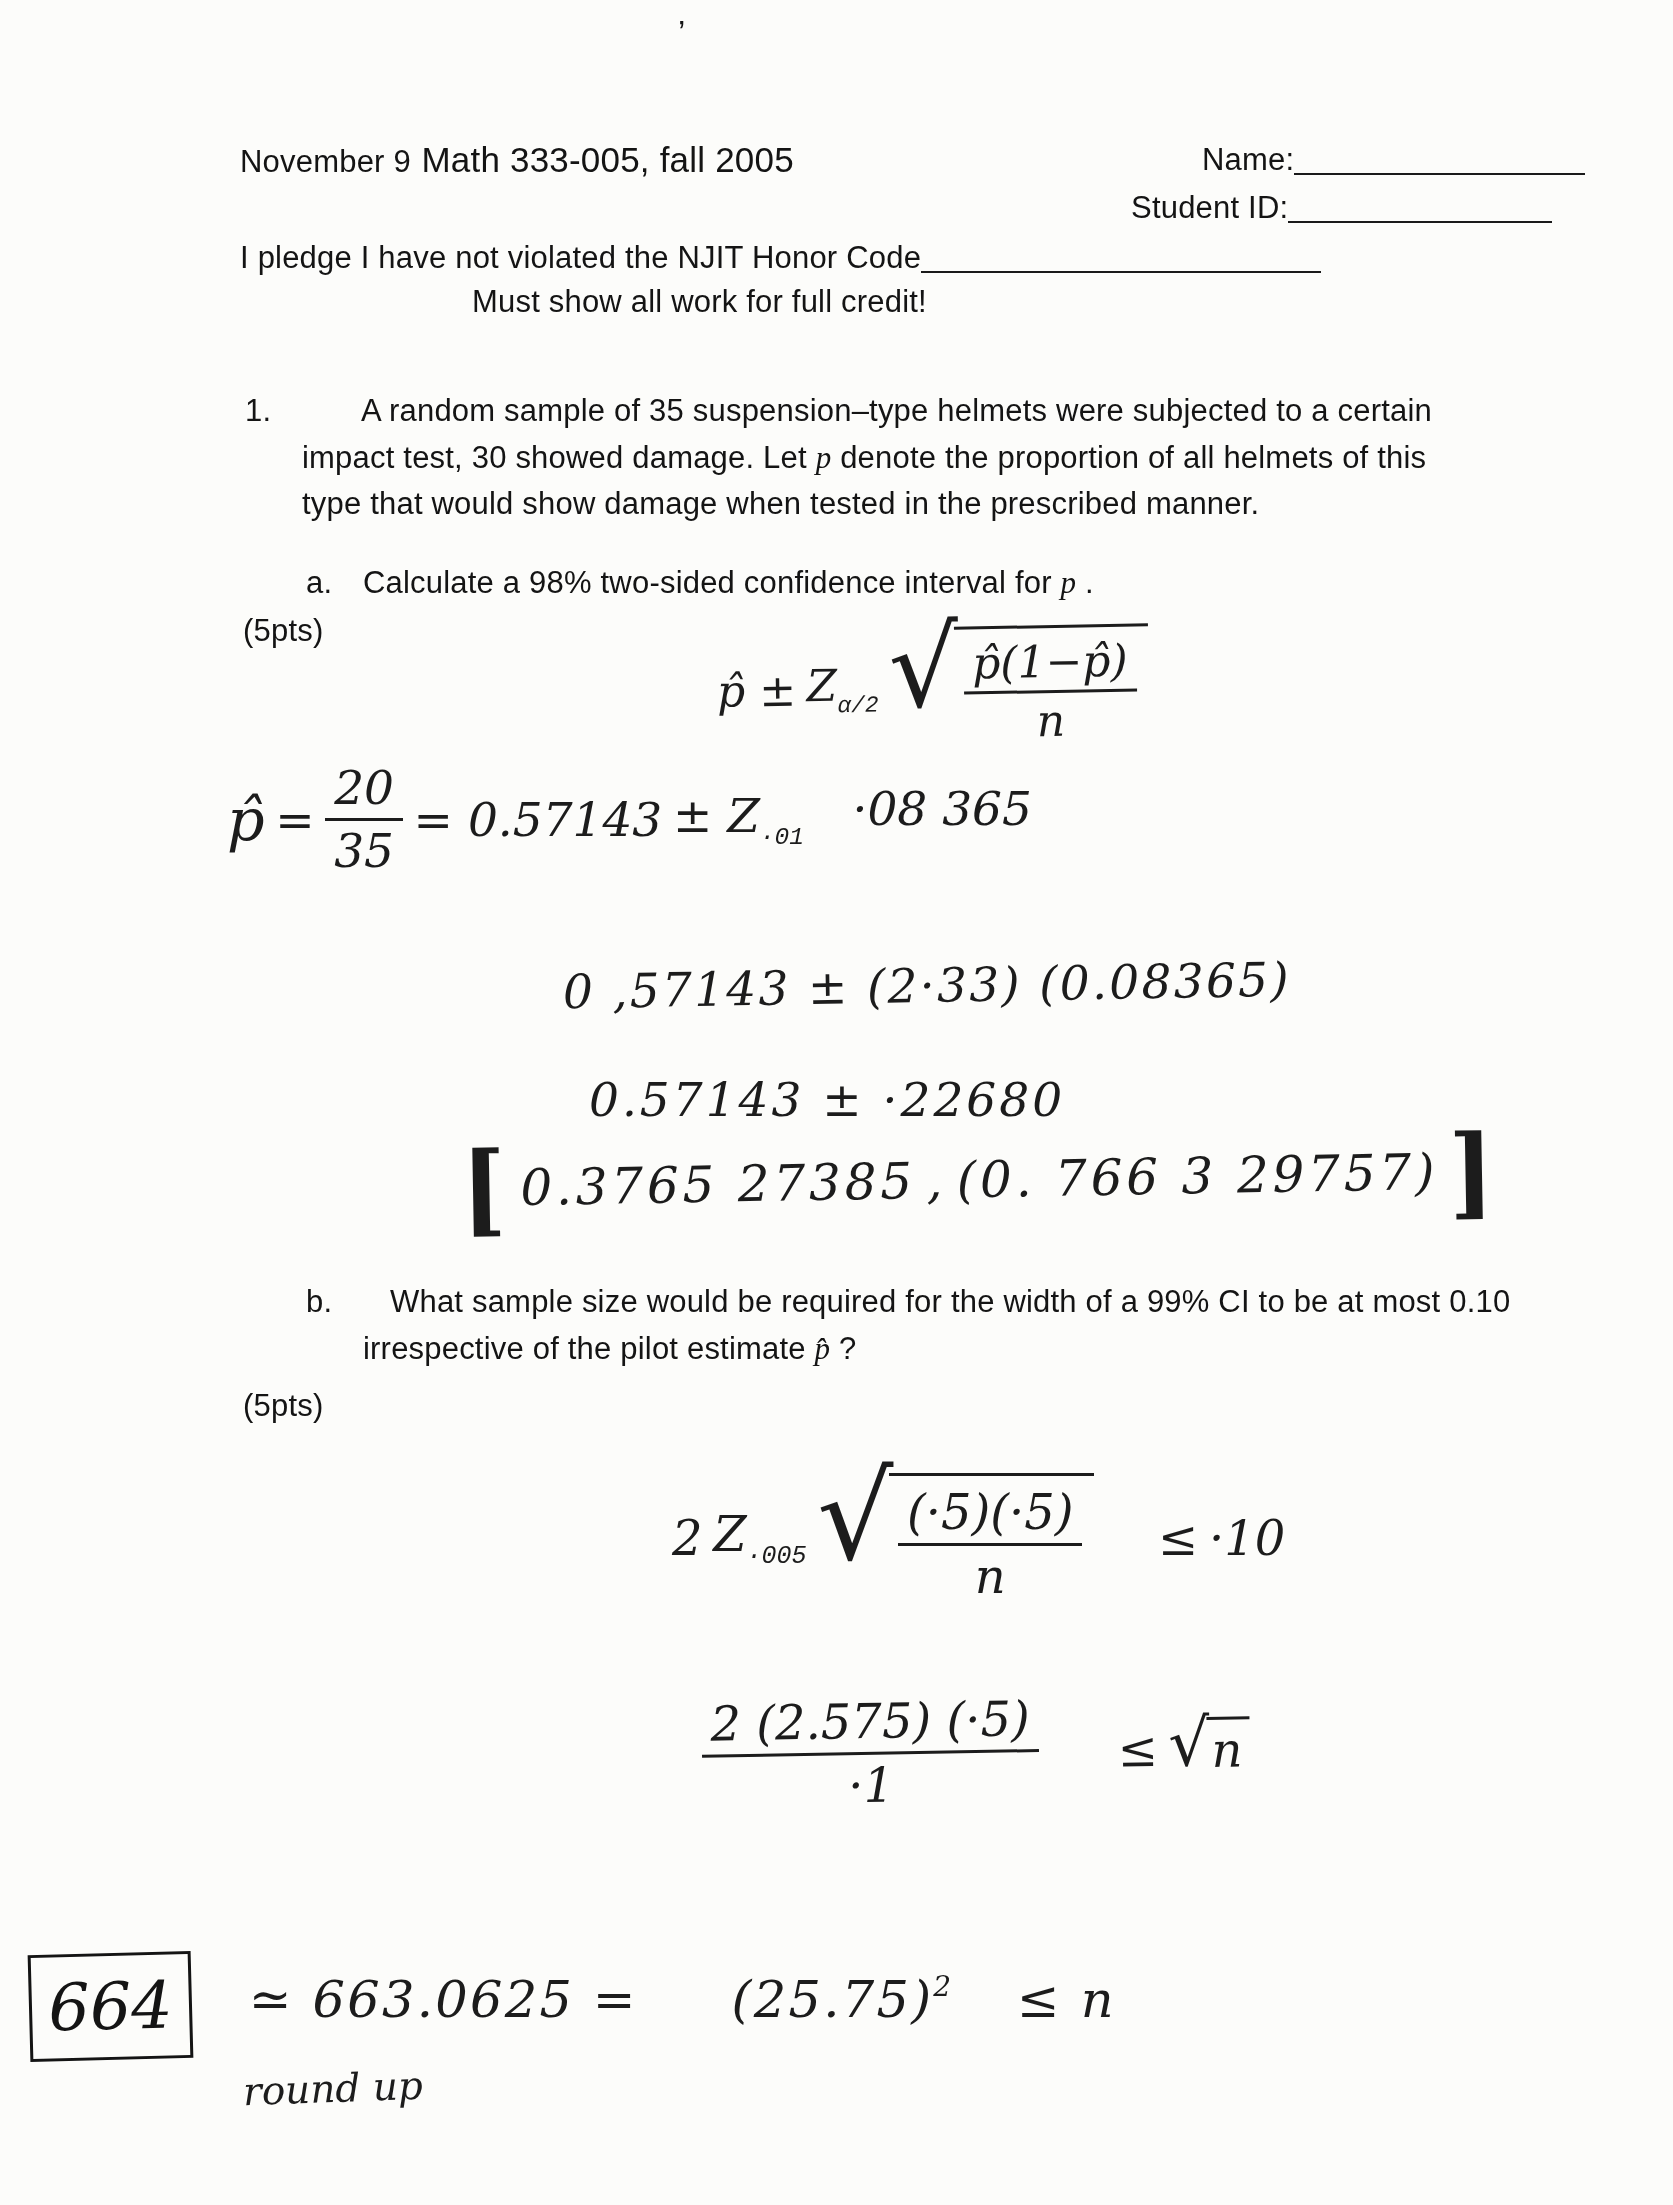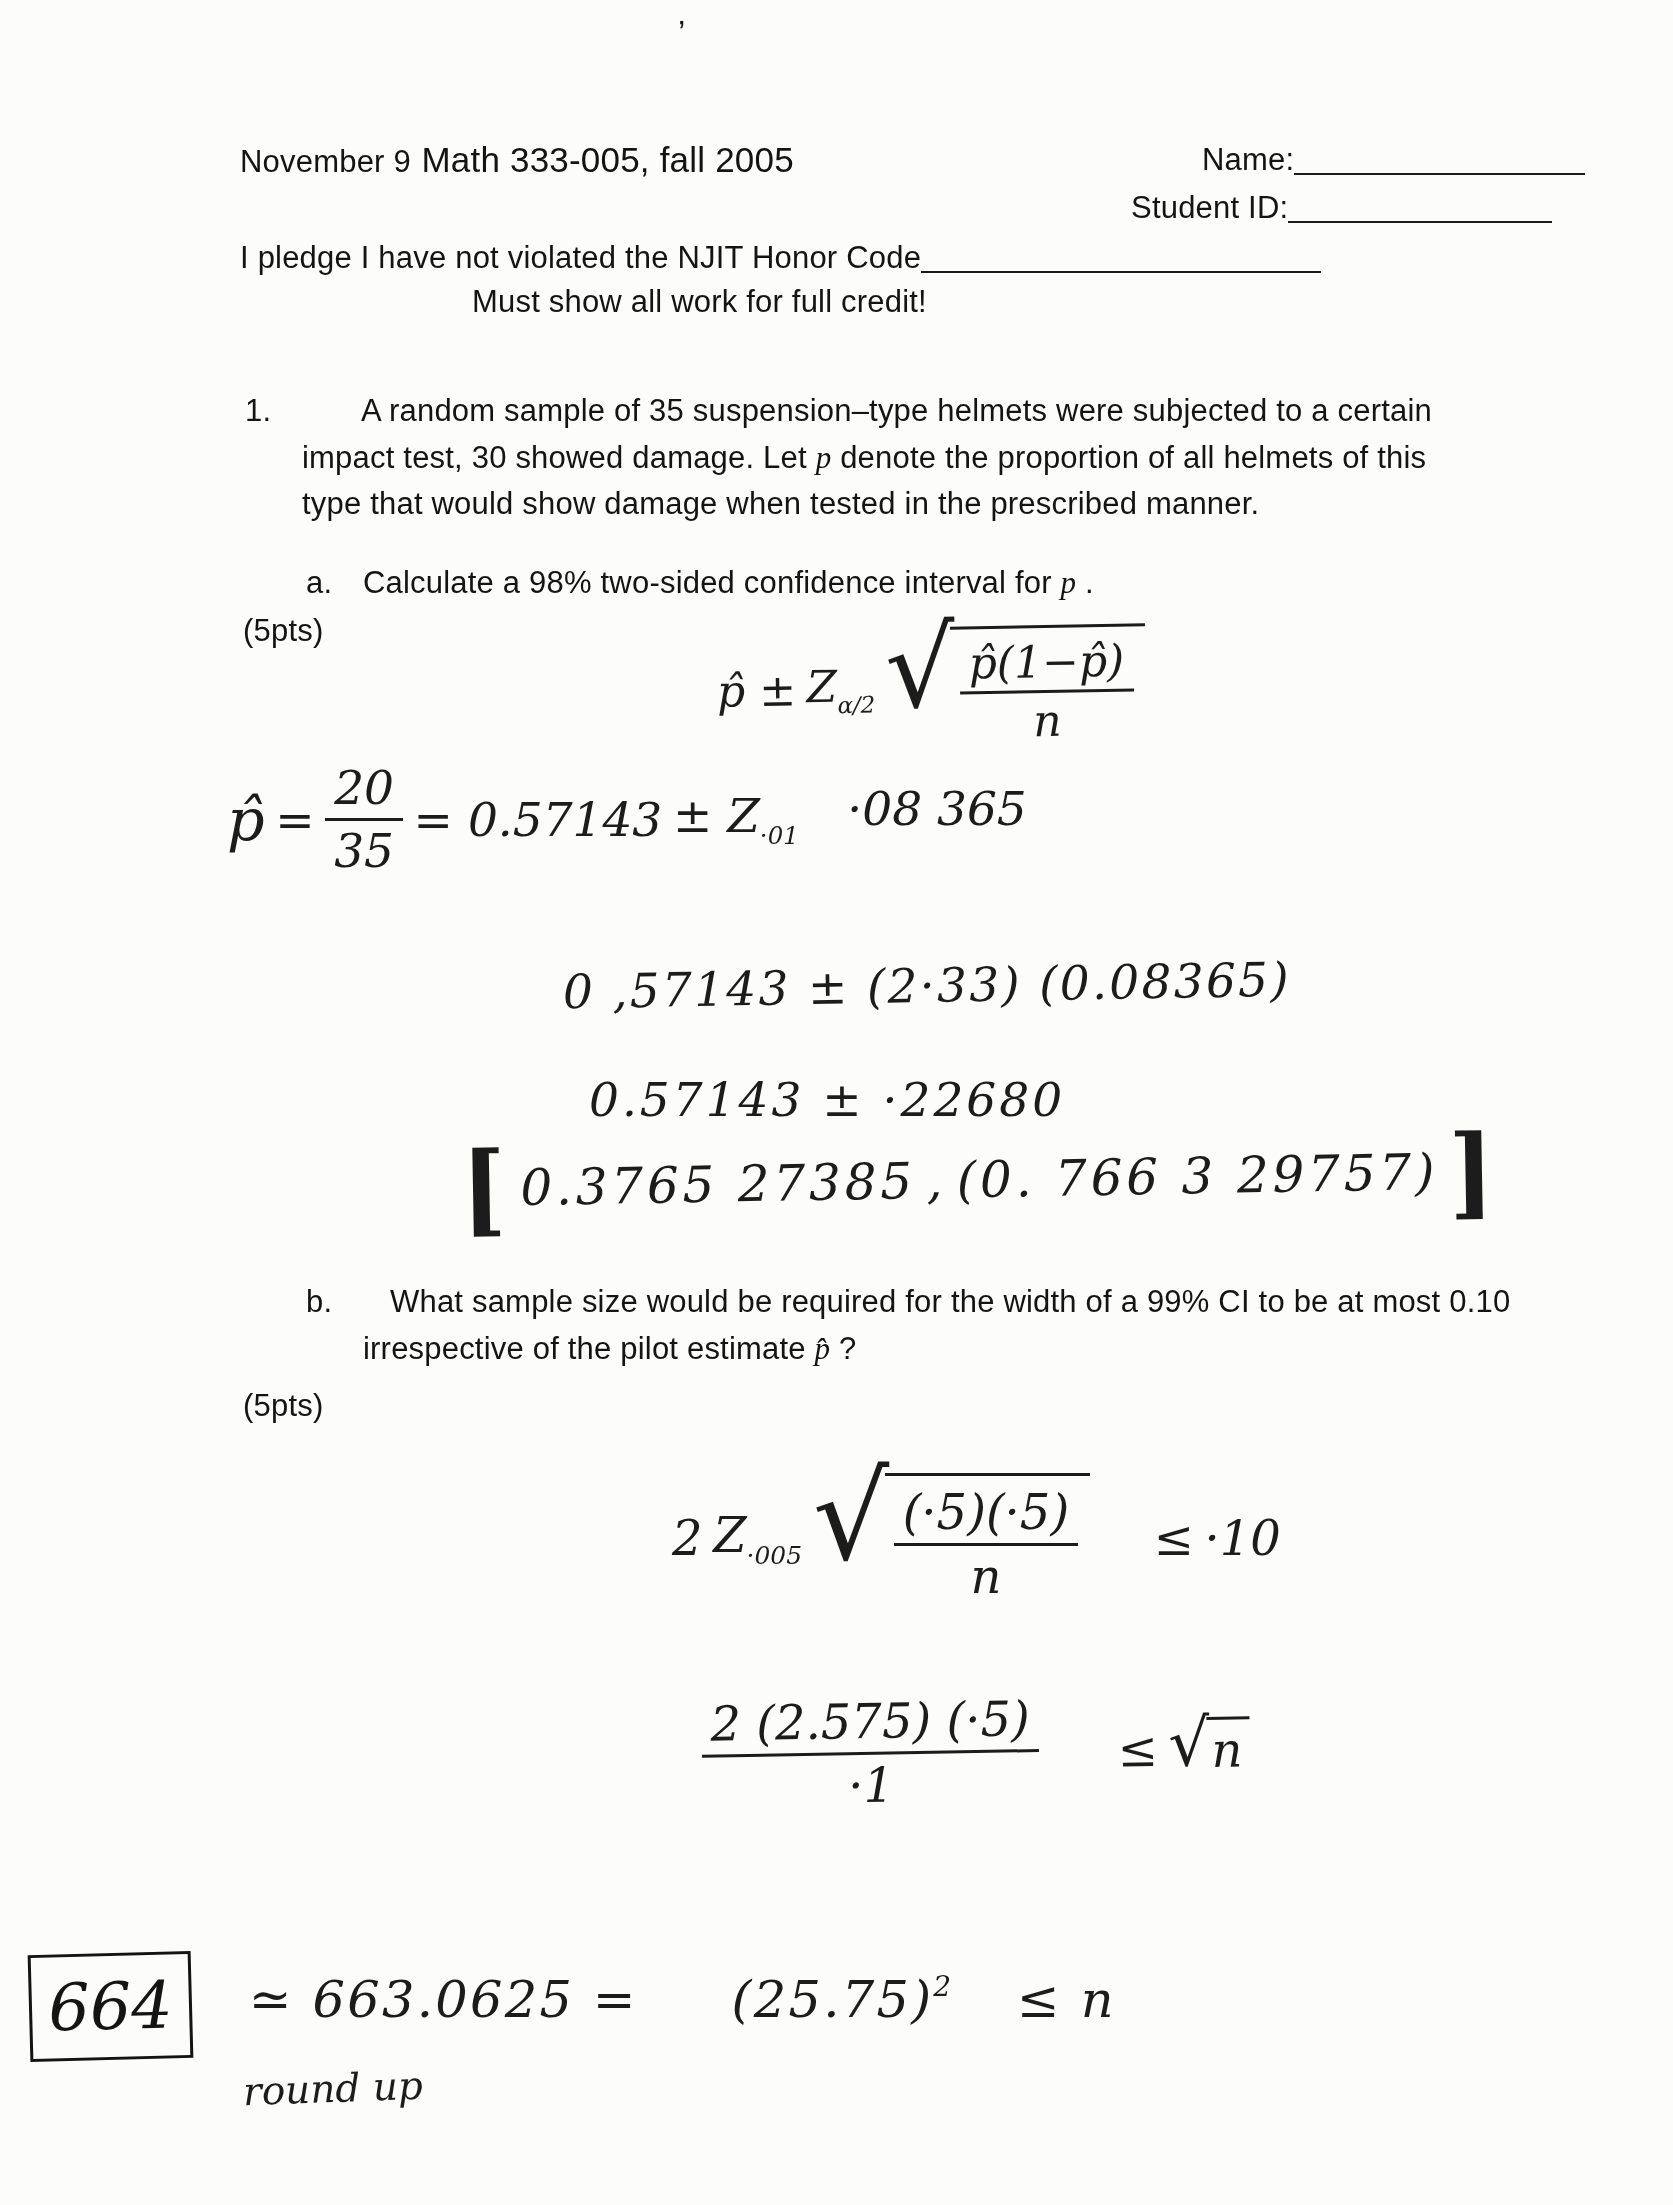--- a/index.html
+++ b/index.html
@@ -18,21 +18,21 @@
   
   .hw {
     position:absolute;
     font-family:"DejaVu Serif", serif;
     font-style:italic;
     color:#1c1c1c;
     white-space:nowrap;
     display:flex; align-items:center;
   }
   .hw > span { margin-right:10.6px; }
-  .sub { font-size:0.52em; vertical-align:-0.5em; font-style:italic; }
+  .sub { font-size:0.52em; vertical-align:-0.5em; font-style:italic;font-family:Liberation Mono, monospace; }
   .sup { font-size:0.55em; vertical-align:0.75em; }
   .raise { position:relative; top:-10.6px;margin-left:38px; }
   .frac { display:inline-flex; flex-direction:column; align-items:center; line-height:1.15; }
   .frac .num { padding:0 9px 3px; border-bottom:3px solid #1c1c1c; }
   .frac .den { padding-top:3px; }
   .sqrt { display:inline-flex; align-items:flex-start; }
   .sqrt .rad { font-style:normal; font-size:2.5em; line-height:0.75; margin-right:-4.5px; }
   .sqrt .inner { border-top:3px solid #1c1c1c; padding:7.6px 12px 0 9px; margin-top:0px; }
   .sqrtn { display:inline-flex; align-items:flex-start; }
   .sqrtn .rad { font-style:normal; font-size:1.35em; line-height:0.8; margin-right:-3px; }

